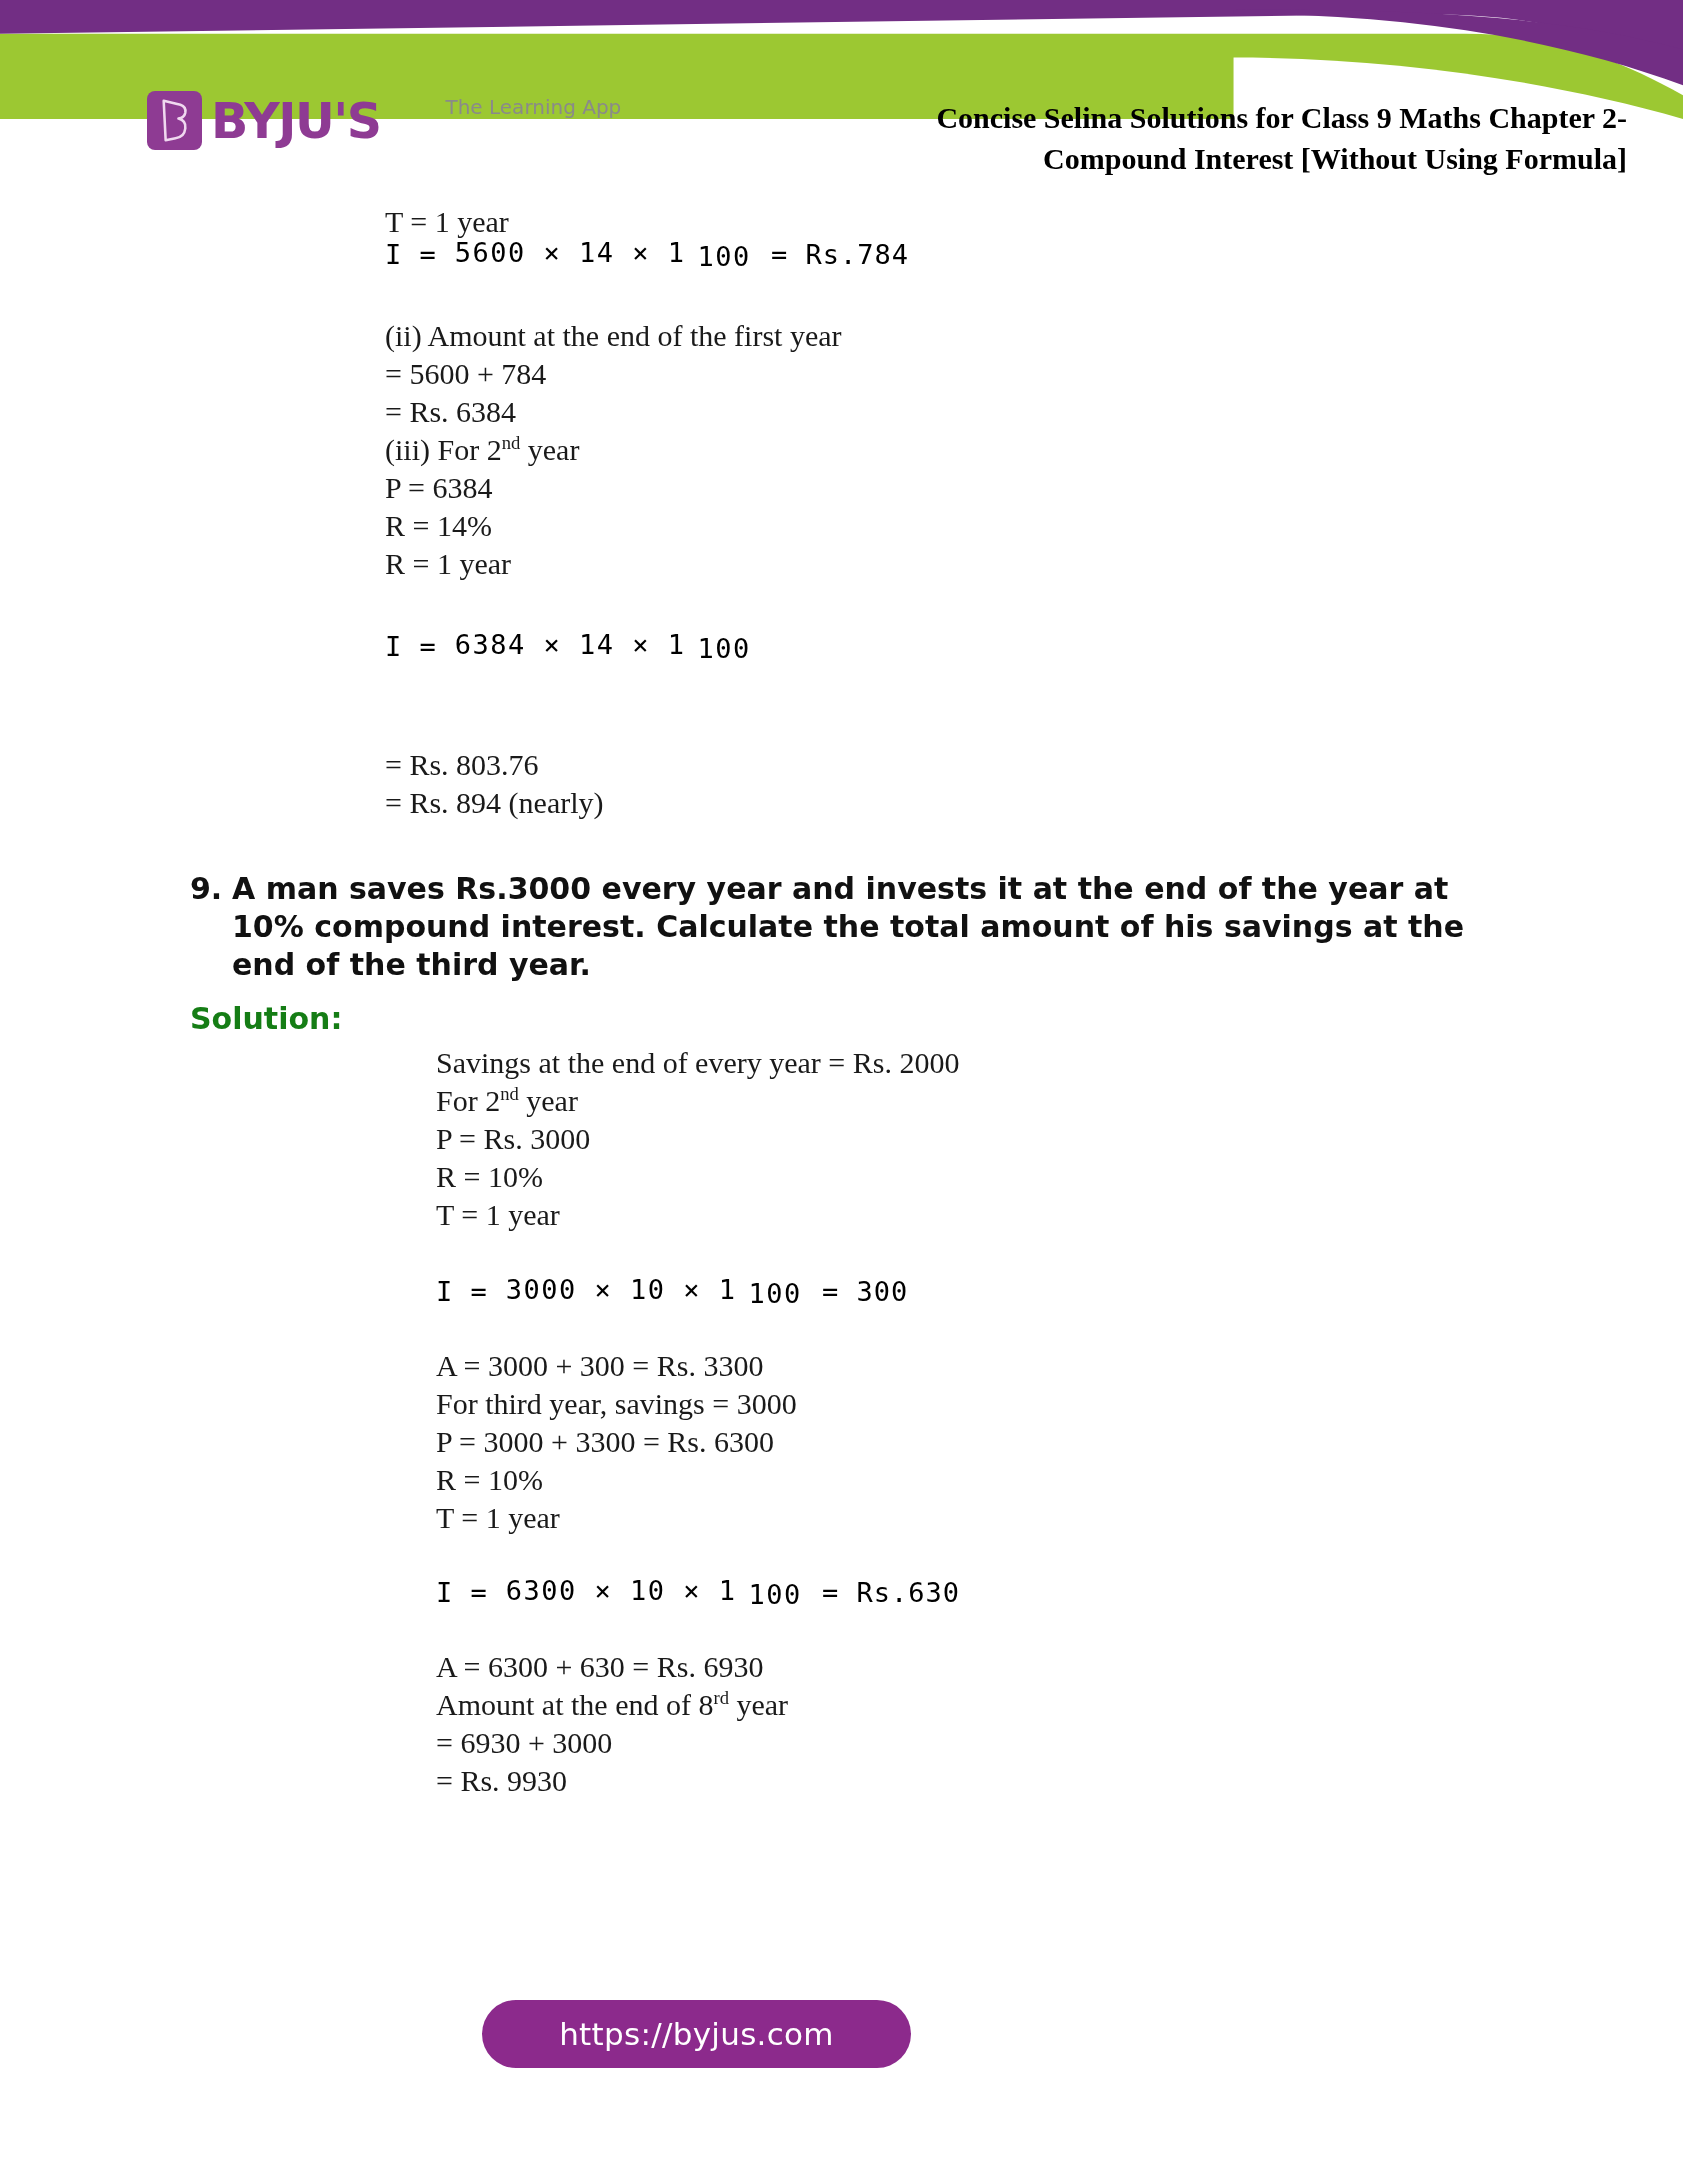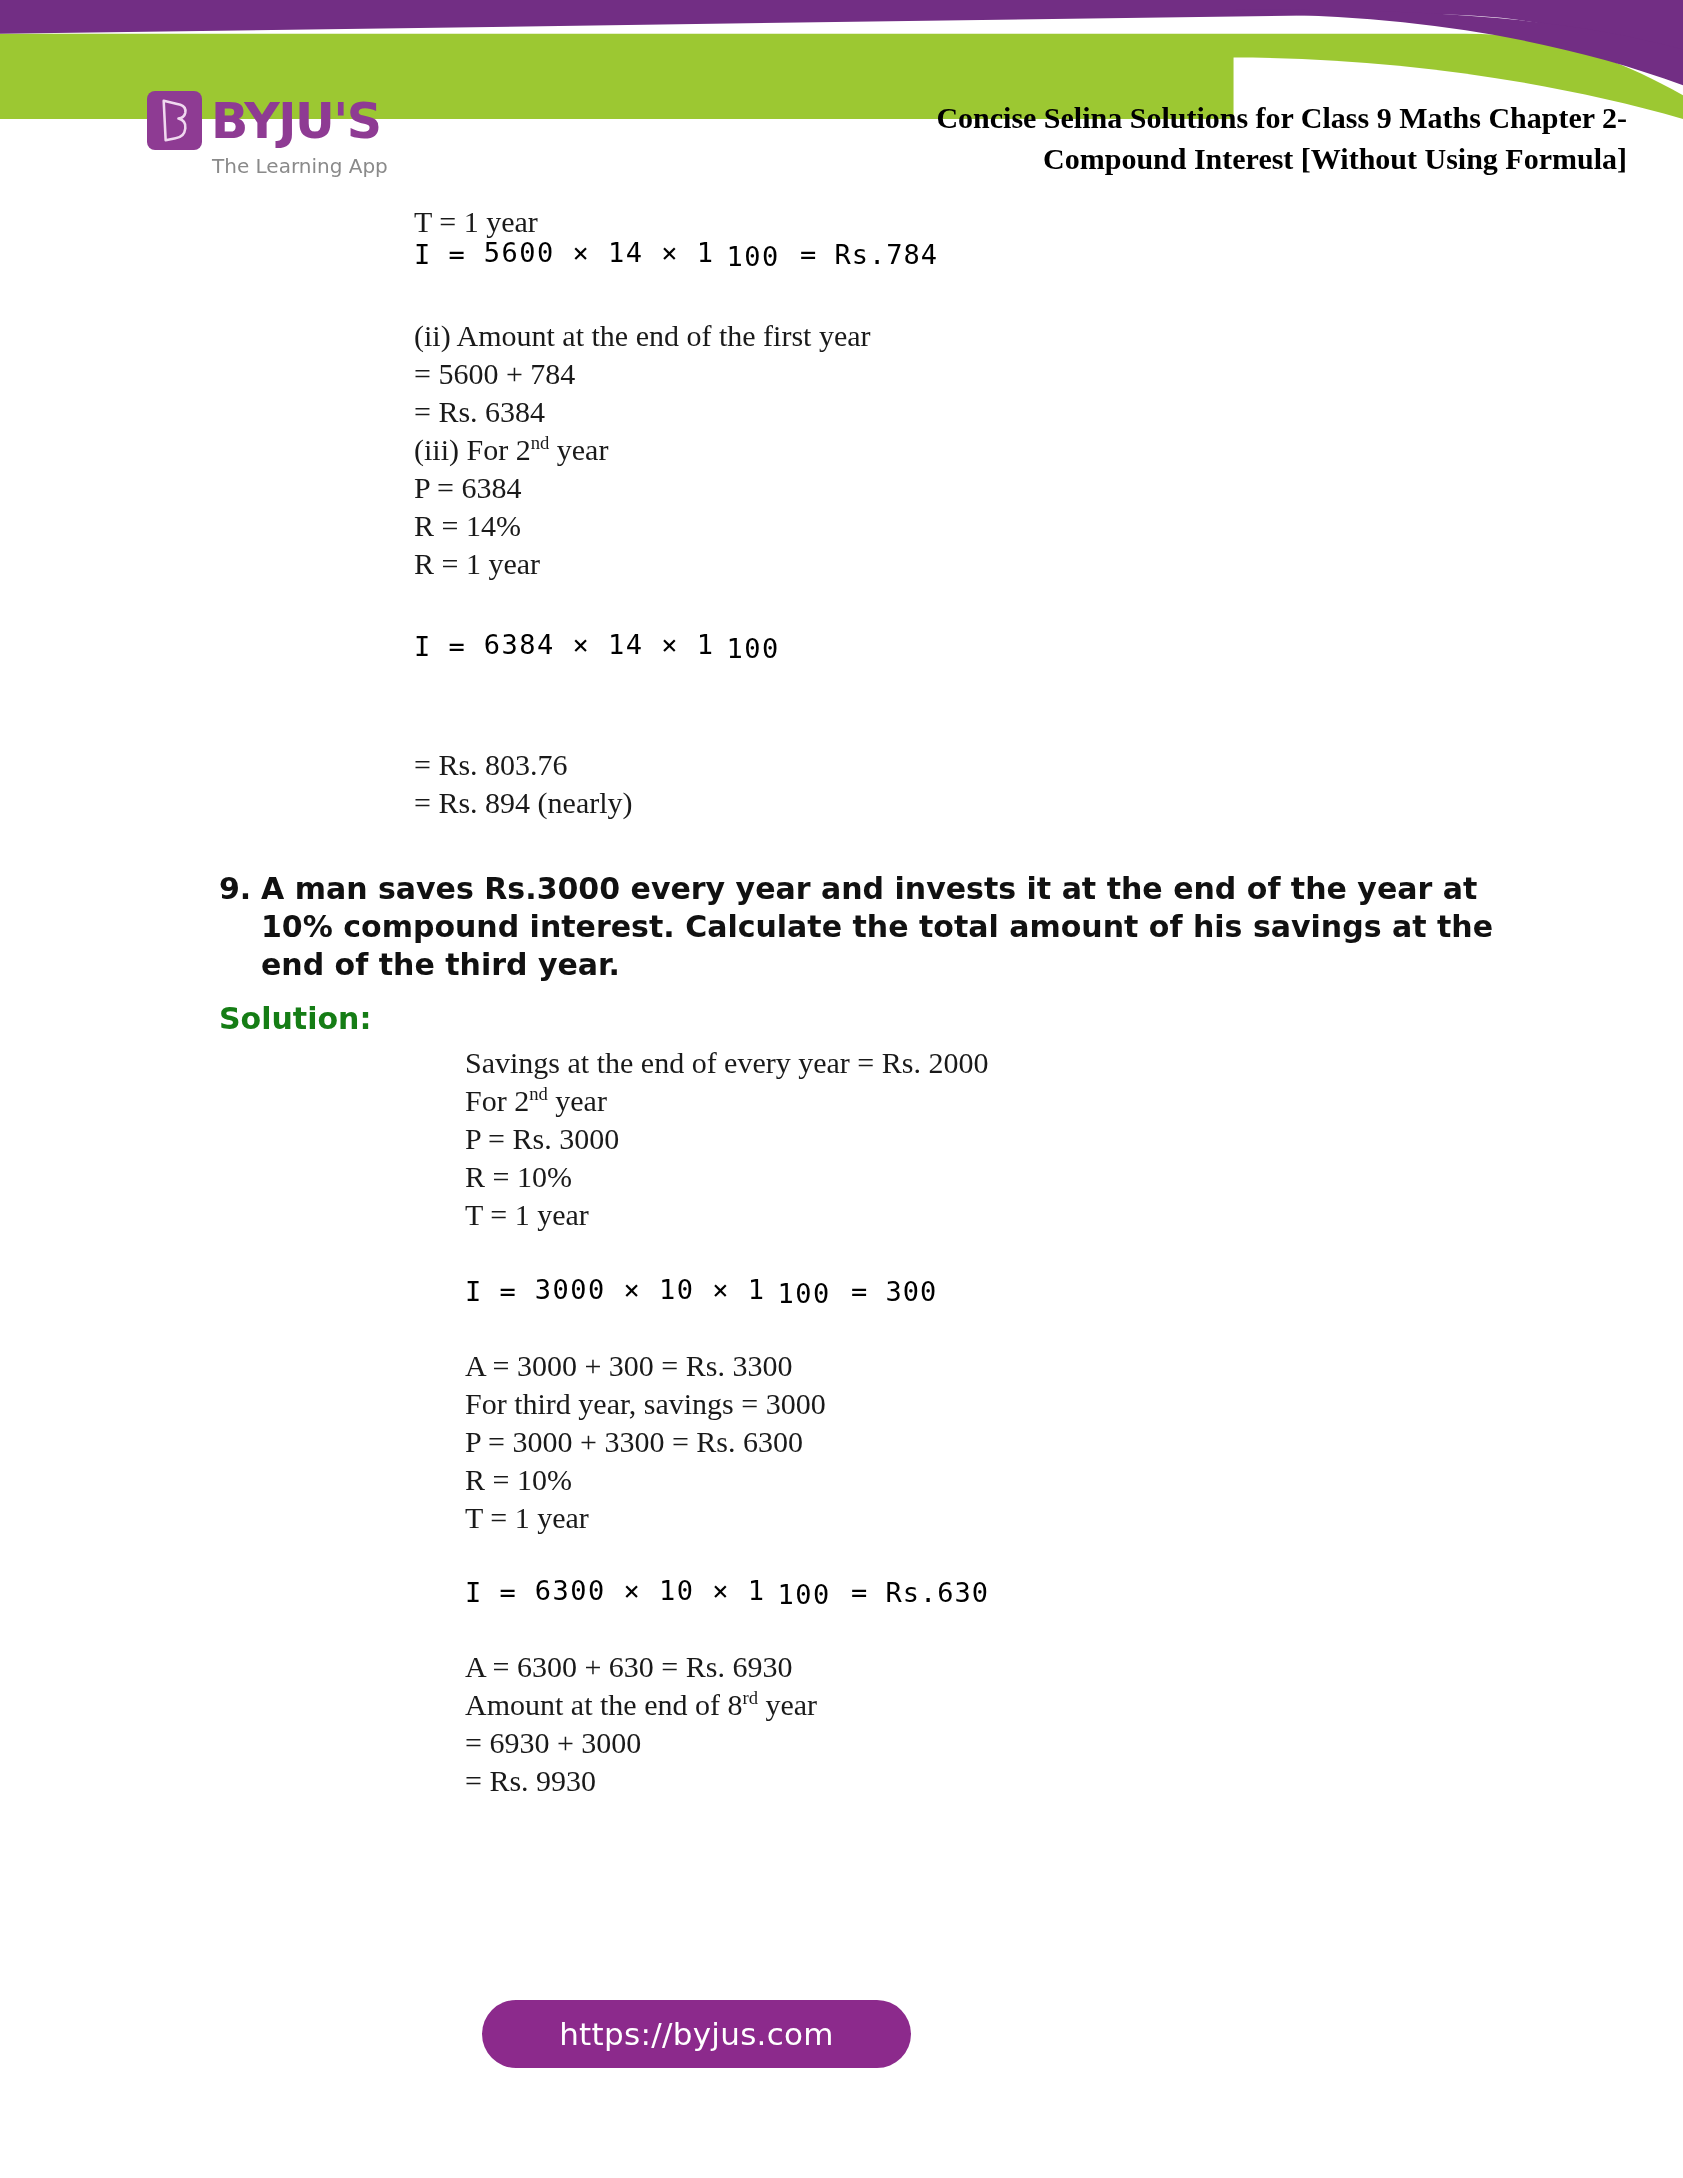--- a/index.html
+++ b/index.html
@@ -26,21 +26,20 @@
     pointer-events: none;
   }
   .ribbon-svg { display: block; }
 
   
   .logo-block {
     position: absolute;
     left: 147px;
     top: 91px;
     display: flex;
-    flex-direction: column;
     align-items: flex-start;
   }
   .logo-row {
     display: flex;
     align-items: center;
   }
   .logo-mark {
     width: 55px;
     height: 59px;
     background: #8e3b93;
@@ -82,21 +81,20 @@
     line-height: 41px;
     color: #000;
   }
 
   
   .content {
     position: absolute;
     left: 0;
     top: 203px;
     width: 1647px;
-    padding-left: 29px;
   }
 
   .text-block {
     font-family: "Liberation Serif", "DejaVu Serif", serif;
     font-size: 30px;
     line-height: 38px;
     color: #1a1a1a;
   }
   .text-block .ln { white-space: pre; }
   sup {

